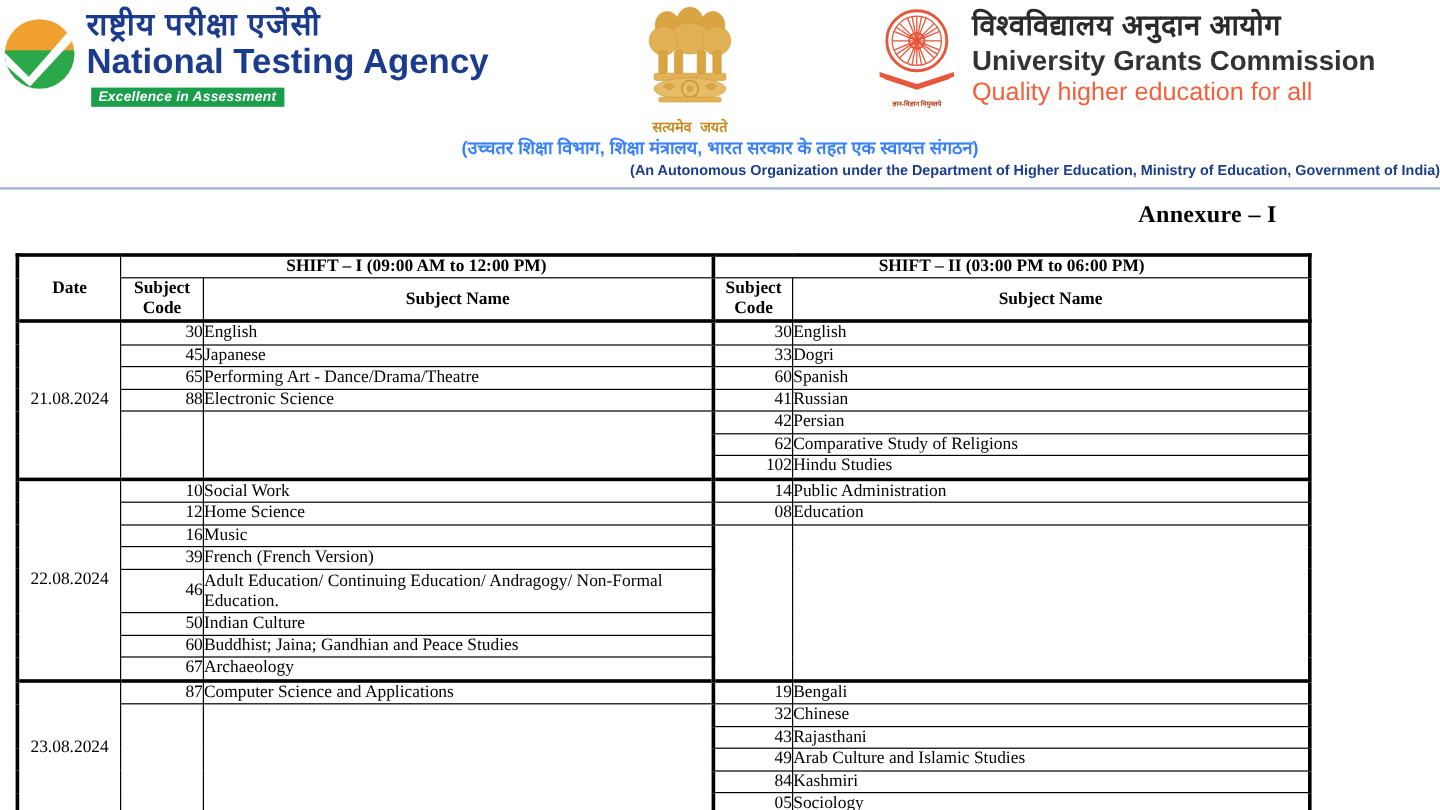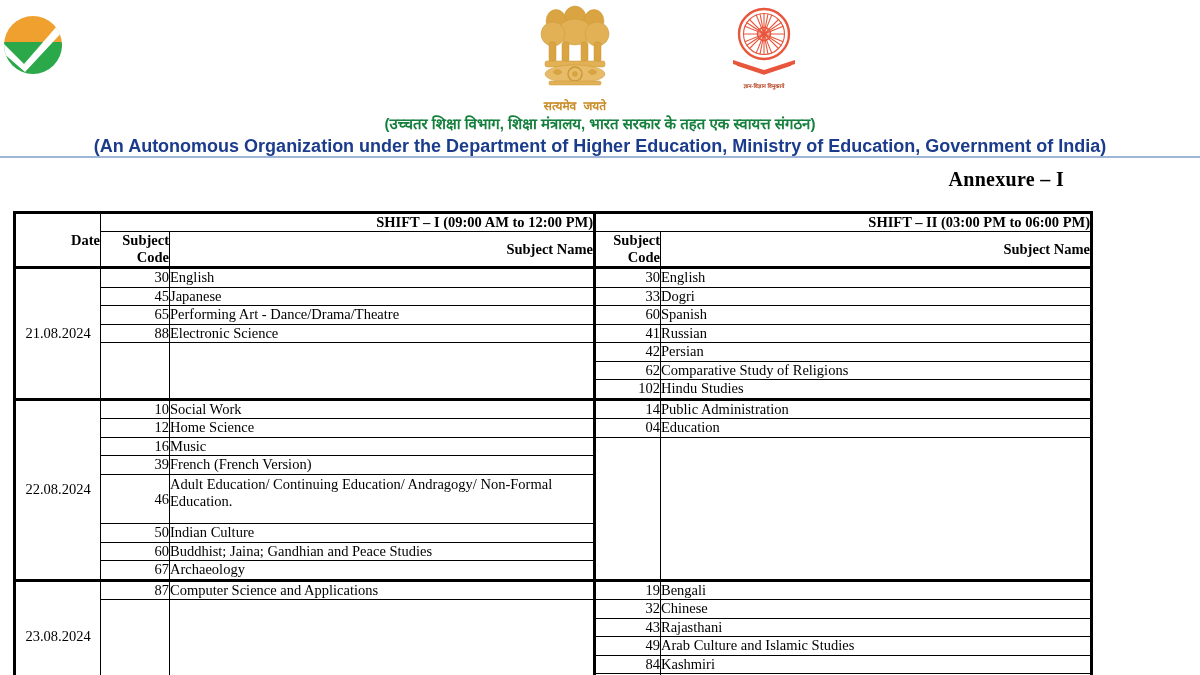--- a/index.html
+++ b/index.html
@@ -133,32 +133,33 @@
   .org-lines {
     position: absolute;
     left: 0; top: 115px;
     width: 1200px;
     text-align: center;
   }
   .org-hindi {
     font-family: "Liberation Sans", sans-serif;
     font-size: 15px;
     font-weight: 700;
-    color: #15803d;
+    color: #3b82f6;
     line-height: 1.25;
     white-space: nowrap;
   }
   .org-english {
     font-family: "Liberation Sans", sans-serif;
-    font-size: 18px;
+    font-size: 12px;
     font-weight: 700;
     color: #1b3c8c;
     line-height: 1.25;
     margin-top: 1px;
     white-space: nowrap;
+    text-align: right;
   }
   .header-rule {
     position: absolute;
     left: 0; top: 156px;
     width: 1200px;
     height: 2px;
     background: #9fb6d6;
   }
 
   
@@ -189,21 +190,21 @@
   table.sched th, table.sched td {
     border: 1px solid #000000;
     padding: 0;
     font-size: 14.5px;
     color: #000000;
     vertical-align: middle;
   }
 
   th.hdr {
     font-weight: 700;
-    text-align: right;
+    text-align: center;
     font-size: 14.5px;
     padding: 2px 0;
   }
   th.hdr-shift { font-size: 14.5px; padding: 3px 0; }
   th.hdr-date { font-size: 15px; }
 
   td.date-cell {
     text-align: center;
     font-size: 14px;
     vertical-align: middle;
@@ -215,21 +216,21 @@
     line-height: 17.5px;
   }
   td.code-cell.tall { line-height: 1.15; }
   td.name-cell {
     text-align: left;
     padding-left: 5px;
     font-size: 14.5px;
     height: 17.5px;
     line-height: 17.5px;
   }
-  td.name-cell.tall { line-height: 1.2; padding-top: 1px; padding-bottom: 13px; }
+  td.name-cell.tall { line-height: 1.2; padding-top: 1px; padding-bottom: 0; }
   td.blank { height: 17.5px; }
 
   
   .thick-top { border-top: 3px solid #000 !important; }
   .thick-bottom { border-bottom: 3px solid #000 !important; }
   .thick-left { border-left: 3px solid #000 !important; }
   .thick-right { border-right: 3px solid #000 !important; }
 
   .col-date { width: 86px; }
   .col-code1 { width: 69px; }
@@ -249,20 +250,25 @@
           <clipPath id="ntaclip">
               <circle cx="31" cy="31" r="29"></circle>
             </clipPath>
         </defs>
         <g clip-path="url(#ntaclip)">
           <rect x="0" y="0" width="62" height="34" fill="#f0a02e"></rect>
           <rect x="0" y="28" width="62" height="34" fill="#2aa84a"></rect>
           <path d="M 2 30 L 22 50 L 62 4 L 62 16 L 23 58 L 0 38 Z" fill="#ffffff"></path>
         </g>
       </svg>
+    </div>
+    <div class="nta-text">
+      <div class="nta-hindi">राष्ट्रीय परीक्षा एजेंसी</div>
+      <div class="nta-english">National Testing Agency</div>
+      <div class="nta-tagline">Excellence in Assessment</div>
     </div>
   </div>
 
   <div class="emblem-block">
     <svg width="92" height="96" viewBox="0 0 92 96" style="display:block;margin:0 auto;">
       <g fill="#d9a441" stroke="#c89a38" stroke-width="0.5">
 
         <ellipse cx="46" cy="16" rx="11" ry="12"></ellipse>
         <ellipse cx="27" cy="19" rx="10" ry="11.5"></ellipse>
         <ellipse cx="65" cy="19" rx="10" ry="11.5"></ellipse>
@@ -310,20 +316,25 @@
             <line x1="56.5" y1="18.5" x2="21.5" y2="41.5"></line>
             <line x1="35.0" y1="9.9" x2="43.0" y2="50.1"></line>
             <line x1="43.0" y1="9.9" x2="35.0" y2="50.1"></line>
           </g>
 
           <path d="M8 56 L39 66 L70 56 L70 60 L39 70 L8 60 Z" fill="#e8563c" stroke="none"></path>
           <path d="M12 61 L39 70 L66 61" stroke-width="1.6"></path>
         </g>
       </svg>
       <div class="ugc-logo-caption">ज्ञान-विज्ञान विमुक्तये</div>
+    </div>
+    <div class="ugc-text">
+      <div class="ugc-hindi">विश्वविद्यालय अनुदान आयोग</div>
+      <div class="ugc-english">University Grants Commission</div>
+      <div class="ugc-slogan">Quality higher education for all</div>
     </div>
   </div>
 
   <div class="org-lines">
     <div class="org-hindi">(उच्चतर शिक्षा विभाग, शिक्षा मंत्रालय, भारत सरकार के तहत एक स्वायत्त संगठन)</div>
     <div class="org-english">(An Autonomous Organization under the Department of Higher Education, Ministry of Education, Government of India)</div>
   </div>
 
   <div class="header-rule"></div>
 </div>
@@ -395,21 +406,21 @@
         <tr>
           <td class="date-cell thick-top thick-left" rowspan="9">22.08.2024</td>
           <td class="code-cell thick-top">10</td>
           <td class="name-cell thick-top">Social Work</td>
           <td class="code-cell thick-left thick-top">14</td>
           <td class="name-cell thick-right thick-top">Public Administration</td>
         </tr>
         <tr>
           <td class="code-cell">12</td>
           <td class="name-cell">Home Science</td>
-          <td class="code-cell thick-left">04</td>
+          <td class="code-cell thick-left">08</td>
           <td class="name-cell thick-right">Education</td>
         </tr>
         <tr>
           <td class="code-cell">16</td>
           <td class="name-cell">Music</td>
           <td class="blank thick-left" rowspan="7"></td>
           <td class="blank thick-right" rowspan="7"></td>
         </tr>
         <tr>
           <td class="code-cell">39</td>

